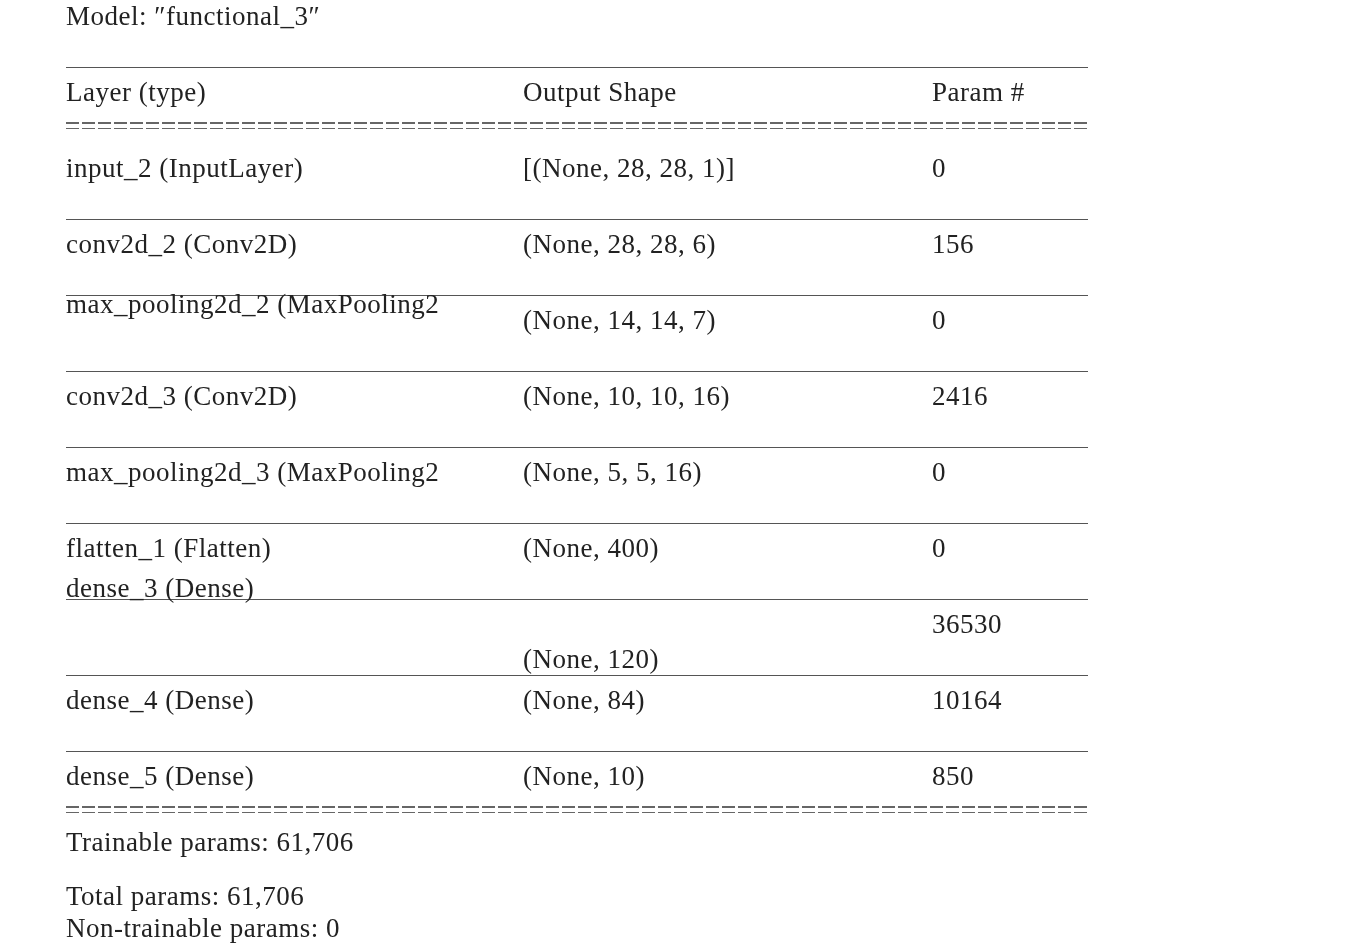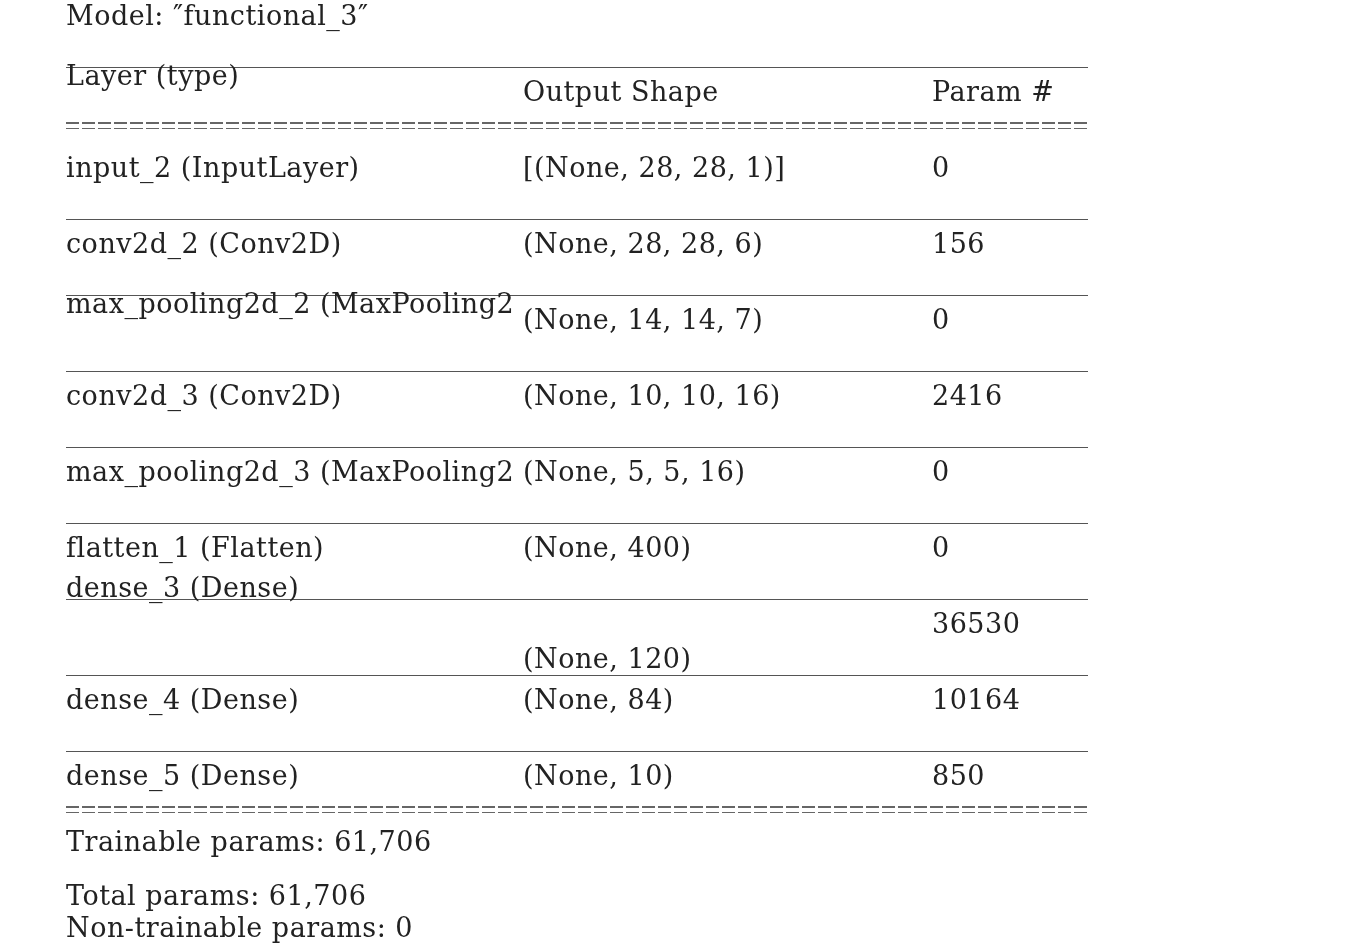--- a/index.html
+++ b/index.html
@@ -1,38 +1,38 @@
 <!DOCTYPE html>
 <html><head>
 <meta charset="utf-8">
 <style>
   html, body { margin:0; padding:0; background:#ffffff; }
   body { width:1361px; height:947px; position:relative; overflow:hidden;
          font-family:"DejaVu Serif","Liberation Serif",serif; color:#222; font-size:27px; }
-  .t { position:absolute; white-space:pre; line-height:32px; letter-spacing:0.5px; }
+  .t { position:absolute; white-space:pre; line-height:32px; letter-spacing:0.5px;font-family:Liberation Serif, serif; }
   .c1 { left:66px; }
   .c2 { left:523px; }
   .c3 { left:932px;text-align:center; }
   .rule { position:absolute; left:66px; width:1022px; height:1px; background:#555; }
   .dbl { position:absolute; left:66px; width:1022px; height:7px;
          background:repeating-linear-gradient(90deg,#777 0 13px,transparent 13px 16px); }
   .dbl::before, .dbl::after { content:""; position:absolute; left:0; right:0; height:1.5px;
          background:repeating-linear-gradient(90deg,#666 0 13px,transparent 13px 16px); }
   .dbl::before { top:0; } .dbl::after { bottom:0; }
   .dbl { background:none; }
 </style>
 </head>
 <body>
 
 <div>
   <div class="t c1" style="top:0px">Model: ″functional_3″</div>
 
   <div class="rule" style="top:67px"></div>
 
-  <div class="t c1" style="top:60px">Layer (type)</div>
+  <div class="t c1" style="top:76px">Layer (type)</div>
   <div class="t c2" style="top:76px">Output Shape</div>
   <div class="t c3" style="top:76px">Param #</div>
 
   <div class="dbl" style="top:122px"></div>
 
   <div class="t c1" style="top:152px">input_2 (InputLayer)</div>
   <div class="t c2" style="top:152px">[(None, 28, 28, 1)]</div>
   <div class="t c3" style="top:152px">0</div>
   <div class="rule" style="top:219px"></div>
 

